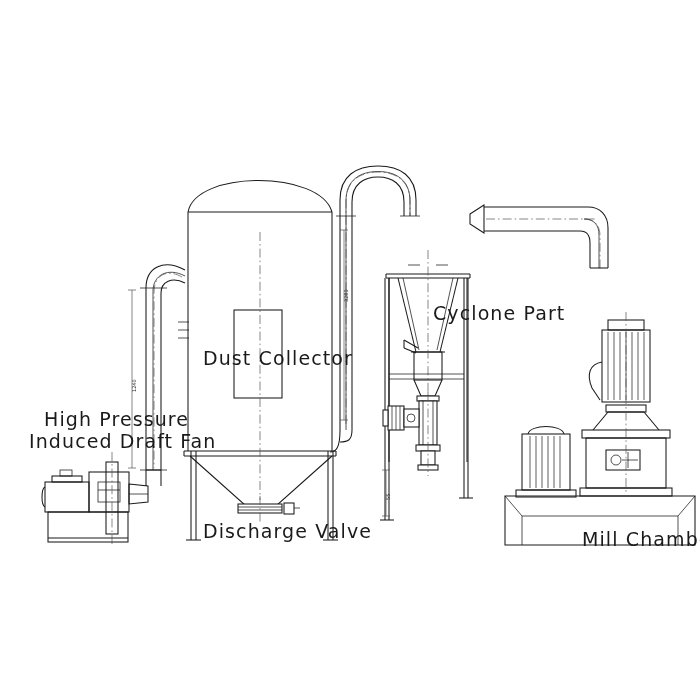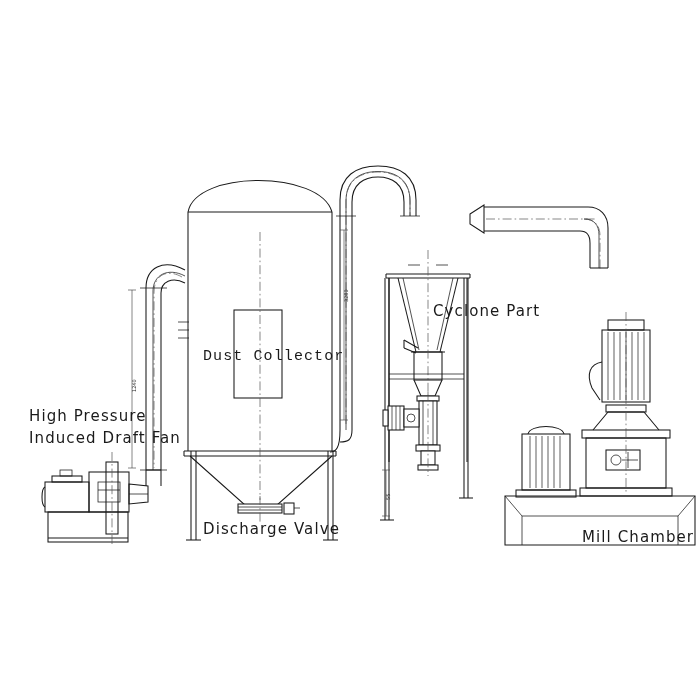--- a/index.html
+++ b/index.html
@@ -8,21 +8,21 @@
     width:700px;height:700px;overflow:hidden;
     font-family:"DejaVu Sans", sans-serif;
     color:#000;
   }
   #stage{position:relative;width:700px;height:700px;background:#fff;}
   svg#dwg{position:absolute;left:0;top:0;width:700px;height:700px;display:block;}
 
   .lbl{
     position:absolute;
     font-family:"DejaVu Sans", sans-serif;
-    font-size:15px;
+    font-size:19px;
     letter-spacing:1.1px;
     color:#1a1a1a;
     white-space:nowrap;
     font-weight:400;
     line-height:1.15;
   }
   .lbl.two{line-height:1.18;}
   .dim{
     position:absolute;
     font-family:"DejaVu Sans", sans-serif;
@@ -285,25 +285,25 @@
       <line class="dim" x1="344" y1="230" x2="344" y2="420"></line>
       <line class="dim" x1="340" y1="230" x2="348" y2="230"></line>
       <line class="dim" x1="340" y1="420" x2="348" y2="420"></line>
 
       <line class="dim" x1="386" y1="470" x2="386" y2="516"></line>
       <line class="dim" x1="382" y1="470" x2="390" y2="470"></line>
       <line class="dim" x1="382" y1="516" x2="390" y2="516"></line>
     </g>
   </svg>
 
-  <div class="lbl" style="left:203px;top:348px;font-family:Liberation Mono, monospace;">Dust Collector</div>
+  <div class="lbl" style="left:203px;top:348px;">Dust Collector</div>
 
   <div class="lbl" style="left:433px;top:303px;">Cyclone Part</div>
 
-  <div class="lbl two" style="left:29px;top:408px;">High Pressure</div>
+  <div class="lbl two" style="left:44px;top:408px;">High Pressure</div>
   <div class="lbl two" style="left:29px;top:430px;text-align:center;">Induced Draft Fan</div>
 
 
   <div class="lbl" style="left:203px;top:521px;">Discharge Valve</div>
 
   <div class="lbl" style="left:582px;top:529px;">Mill Chamber</div>
 
   <div class="dim vert" style="left:131px;top:392px;">1240</div>
 
   <div class="dim vert" style="left:343px;top:302px;">3280</div>

